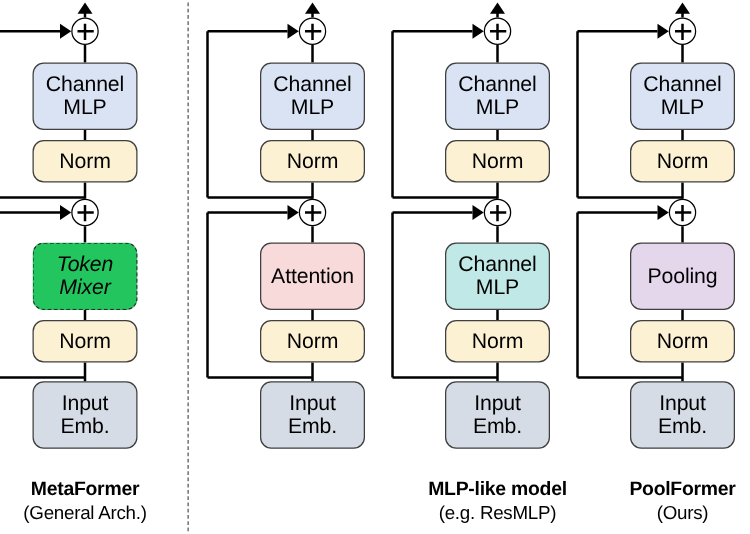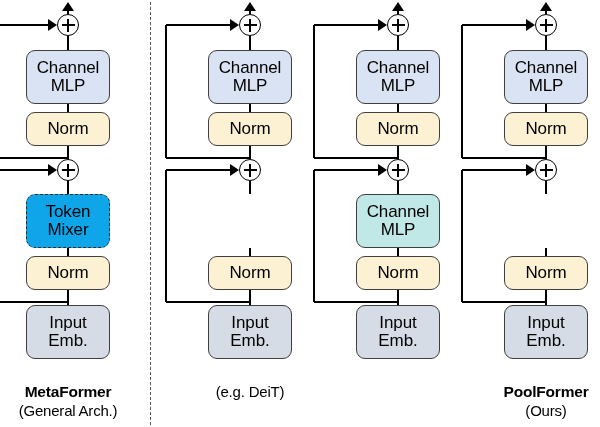--- a/index.html
+++ b/index.html
@@ -145,21 +145,21 @@
       <div class="hline" style="left: -16px; top: 301px; width: 84px;"></div>
       <div class="hline" style="left: -16px; top: 169px; width: 64px;"></div>
       <div class="arrow-right" style="left: 48px; top: 164px;"></div>
       <div class="vline" style="left: 67px; top: 8px; height: 6px;"></div>
       <div class="arrow-up" style="left: 62px; top: 2px;"></div>
       <div class="plus" style="left: 57px; top: 14px;"></div>
       <div class="plus" style="left: 57px; top: 159px;"></div>
       <div class="box" style="left: 26px; top: 50px; width: 84px; height: 54px; background: rgb(218, 227, 243);">Channel
 MLP</div>
       <div class="box" style="left: 26px; top: 112px; width: 84px; height: 34px; background: rgb(253, 241, 211);">Norm</div>
-      <div class="box dashed" style="left: 26px; top: 194px; width: 84px; height: 54px; background: #0ea5e9;">Token
+      <div class="box dashed" style="left: 26px; top: 194px; width: 84px; height: 54px; background: #22c55e; font-style: italic;">Token
 Mixer</div>
       <div class="box" style="left: 26px; top: 256px; width: 84px; height: 34px; background: rgb(253, 241, 211);">Norm</div>
       <div class="box" style="left: 26px; top: 305px; width: 84px; height: 54px; background: rgb(214, 220, 229);">Input
 Emb.</div>
       <div class="caption" style="left: -27px; top: 383px; width: 190px;">
         <span class="t1">MetaFormer</span>
         <span class="t2">(General Arch.)</span>
       </div>
     </div>
     <div class="col" style="left: 0px; width: 600px;">
@@ -177,25 +177,25 @@
       <div class="vline" style="left: 165px; top: 170px; height: 132px;"></div>
       <div class="hline" style="left: 166px; top: 169px; width: 64px;"></div>
       <div class="arrow-right" style="left: 230px; top: 164px;"></div>
       <div class="vline" style="left: 249px; top: 8px; height: 6px;"></div>
       <div class="arrow-up" style="left: 244px; top: 2px;"></div>
       <div class="plus" style="left: 239px; top: 14px;"></div>
       <div class="plus" style="left: 239px; top: 159px;"></div>
       <div class="box" style="left: 208px; top: 50px; width: 84px; height: 54px; background: rgb(218, 227, 243);">Channel
 MLP</div>
       <div class="box" style="left: 208px; top: 112px; width: 84px; height: 34px; background: rgb(253, 241, 211);">Norm</div>
+      <div class="box" style="left: 208px; top: 194px; width: 84px; height: 54px; background: rgb(249, 218, 218);">Attention</div>
       <div class="box" style="left: 208px; top: 256px; width: 84px; height: 34px; background: rgb(253, 241, 211);">Norm</div>
       <div class="box" style="left: 208px; top: 305px; width: 84px; height: 54px; background: rgb(214, 220, 229);">Input
 Emb.</div>
       <div class="caption" style="left: 155px; top: 383px; width: 190px;">
-        <span class="t2">(e.g. DeiT)</span>
       </div>
     </div>
     <div class="col" style="left: 0px; width: 600px;">
       <div class="vline" style="left: 397px; top: 36px; height: 14px;"></div>
       <div class="vline" style="left: 397px; top: 104px; height: 8px;"></div>
       <div class="vline" style="left: 397px; top: 146px; height: 13px;"></div>
       <div class="vline" style="left: 397px; top: 181px; height: 13px;"></div>
       <div class="vline" style="left: 397px; top: 248px; height: 8px;"></div>
       <div class="vline" style="left: 397px; top: 290px; height: 15px;"></div>
       <div class="hline" style="left: 314px; top: 157px; width: 84px;"></div>
@@ -211,20 +211,24 @@
       <div class="plus" style="left: 387px; top: 14px;"></div>
       <div class="plus" style="left: 387px; top: 159px;"></div>
       <div class="box" style="left: 356px; top: 50px; width: 84px; height: 54px; background: rgb(218, 227, 243);">Channel
 MLP</div>
       <div class="box" style="left: 356px; top: 112px; width: 84px; height: 34px; background: rgb(253, 241, 211);">Norm</div>
       <div class="box" style="left: 356px; top: 194px; width: 84px; height: 54px; background: rgb(191, 232, 230);">Channel
 MLP</div>
       <div class="box" style="left: 356px; top: 256px; width: 84px; height: 34px; background: rgb(253, 241, 211);">Norm</div>
       <div class="box" style="left: 356px; top: 305px; width: 84px; height: 54px; background: rgb(214, 220, 229);">Input
 Emb.</div>
+      <div class="caption" style="left: 303px; top: 383px; width: 190px;">
+        <span class="t1">MLP-like model</span>
+        <span class="t2">(e.g. ResMLP)</span>
+      </div>
     </div>
     <div class="col" style="left: 0px; width: 600px;">
       <div class="vline" style="left: 545px; top: 36px; height: 14px;"></div>
       <div class="vline" style="left: 545px; top: 104px; height: 8px;"></div>
       <div class="vline" style="left: 545px; top: 146px; height: 13px;"></div>
       <div class="vline" style="left: 545px; top: 181px; height: 13px;"></div>
       <div class="vline" style="left: 545px; top: 248px; height: 8px;"></div>
       <div class="vline" style="left: 545px; top: 290px; height: 15px;"></div>
       <div class="hline" style="left: 462px; top: 157px; width: 84px;"></div>
       <div class="vline" style="left: 461px; top: 25px; height: 133px;"></div>
@@ -234,20 +238,21 @@
       <div class="vline" style="left: 461px; top: 170px; height: 132px;"></div>
       <div class="hline" style="left: 462px; top: 169px; width: 64px;"></div>
       <div class="arrow-right" style="left: 526px; top: 164px;"></div>
       <div class="vline" style="left: 545px; top: 8px; height: 6px;"></div>
       <div class="arrow-up" style="left: 540px; top: 2px;"></div>
       <div class="plus" style="left: 535px; top: 14px;"></div>
       <div class="plus" style="left: 535px; top: 159px;"></div>
       <div class="box" style="left: 504px; top: 50px; width: 84px; height: 54px; background: rgb(218, 227, 243);">Channel
 MLP</div>
       <div class="box" style="left: 504px; top: 112px; width: 84px; height: 34px; background: rgb(253, 241, 211);">Norm</div>
+      <div class="box" style="left: 504px; top: 194px; width: 84px; height: 54px; background: rgb(228, 215, 236);">Pooling</div>
       <div class="box" style="left: 504px; top: 256px; width: 84px; height: 34px; background: rgb(253, 241, 211);">Norm</div>
       <div class="box" style="left: 504px; top: 305px; width: 84px; height: 54px; background: rgb(214, 220, 229);">Input
 Emb.</div>
       <div class="caption" style="left: 451px; top: 383px; width: 190px;">
         <span class="t1">PoolFormer</span>
         <span class="t2">(Ours)</span>
       </div>
     </div>
   </div>
 

